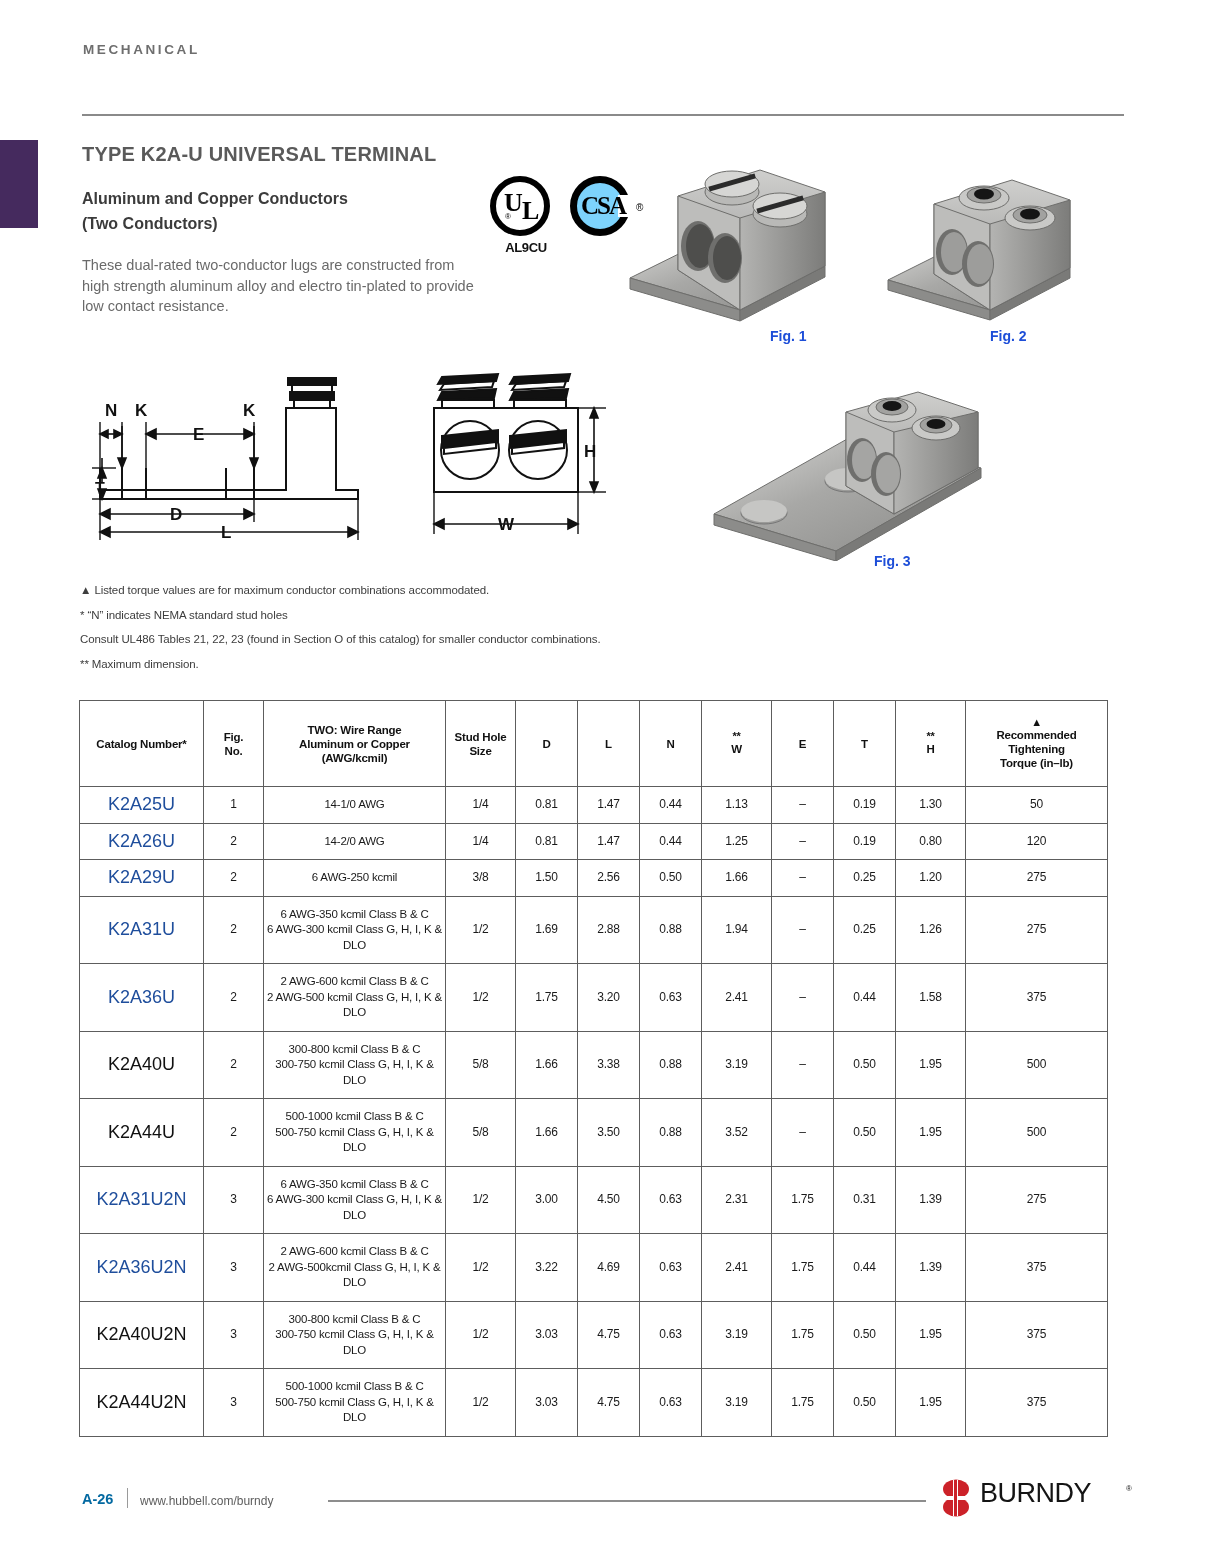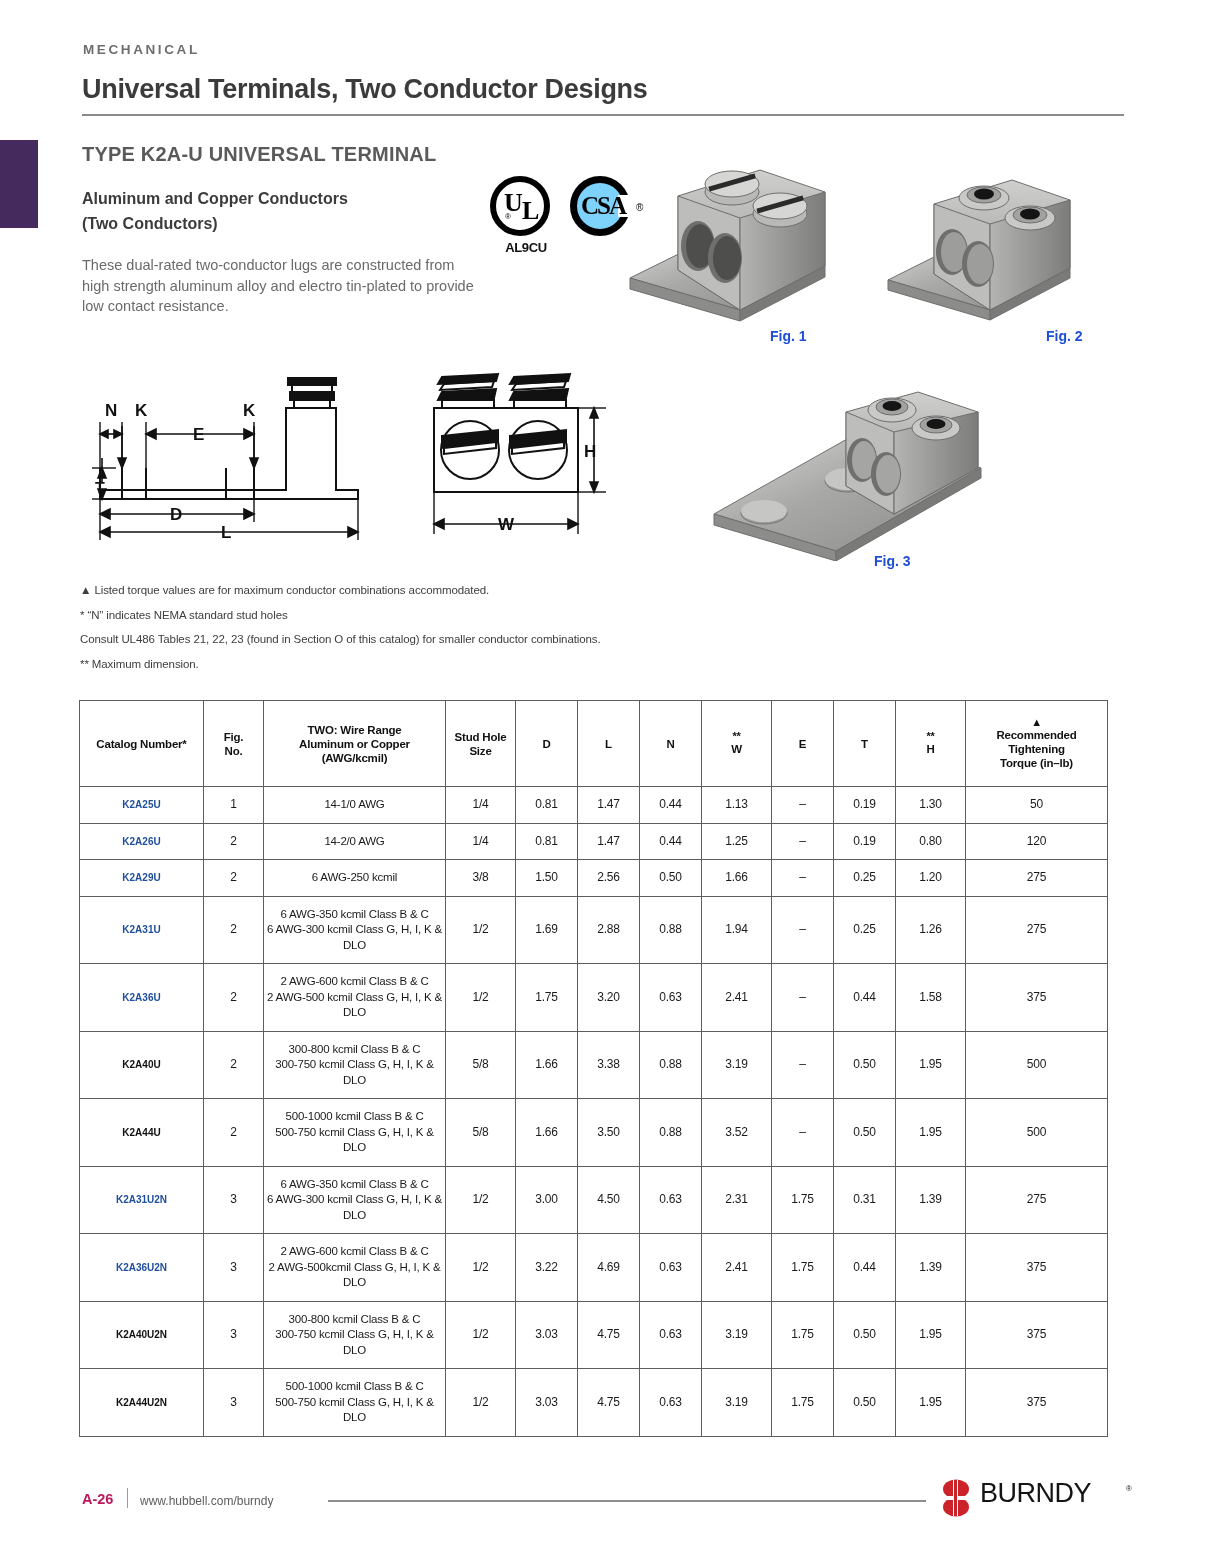--- a/index.html
+++ b/index.html
@@ -127,32 +127,32 @@
     padding: 9px 3px; vertical-align: middle; text-align: center;
     line-height: 14px; letter-spacing: -0.2px;
     height: 86px;
   }
   tbody td {
     font-size: 12px; color: #1a1a1a; text-align: center;
     padding: 10px 3px; vertical-align: middle; line-height: 15.5px;
     letter-spacing: -0.2px;
   }
   td.cat {
-    font-size: 10px; font-weight: 700; letter-spacing: 0px; margin-top: 39px;
+    font-size: 18px; font-weight: 400; letter-spacing: 0px; margin-top: 39px;
   }
   td.cat.blue { color: #1f4e9c; }
   td.cat.black { color: #111; }
   td.wire { font-size: 11.5px; }
   .tri-mark { font-size: 11px; display: block; line-height: 11px; }
   .dd { display: block; line-height: 11px; font-size: 11px; }
 
   
   .f-page {
     position: absolute; left: 82px; top: 1491px;
-    font-size: 14.5px; font-weight: 700; color: #be185d;
+    font-size: 14.5px; font-weight: 700; color: #0369a1;
   }
   .f-sep {
     position: absolute; left: 127px; top: 1488px;
     width: 1px; height: 20px; background: #9a9a9a;
   }
   .f-url {
     position: absolute; left: 140px; top: 1494px;
     font-size: 12px; color: #5d5d5d;
   }
   .f-rule {
@@ -171,21 +171,20 @@
   }
 </style>
 </head>
 <body>
 
 <div class="page">
 
   <div class="side-tab"></div>
 
   <div class="kicker">MECHANICAL</div>
-  <div class="main-title">Universal Terminals, Two Conductor Designs</div>
   <div class="title-rule"></div>
 
   <div class="type-head">TYPE K2A-U UNIVERSAL TERMINAL</div>
   <div class="subhead">
     <div>Aluminum and Copper Conductors</div>
     <div>(Two Conductors)</div>
   </div>
   <div class="body-copy">These dual-rated two-conductor lugs are constructed from high strength aluminum alloy and electro tin-plated to provide low contact resistance.</div>
 
   <div class="certs">
@@ -264,21 +263,21 @@
       <ellipse cx="100" cy="96" rx="13" ry="20" fill="#9d9d9b"></ellipse>
 
       <ellipse cx="104" cy="30" rx="25" ry="12" fill="#c9c9c7" stroke="#6e6e6c"></ellipse>
       <ellipse cx="104" cy="27" rx="17" ry="8" fill="#a2a2a0" stroke="#6e6e6c"></ellipse>
       <ellipse cx="104" cy="26" rx="10" ry="5.5" fill="#151515"></ellipse>
       <ellipse cx="150" cy="50" rx="25" ry="12" fill="#c9c9c7" stroke="#6e6e6c"></ellipse>
       <ellipse cx="150" cy="47" rx="17" ry="8" fill="#a2a2a0" stroke="#6e6e6c"></ellipse>
       <ellipse cx="150" cy="46" rx="10" ry="5.5" fill="#151515"></ellipse>
     </svg>
   </div>
-  <div class="fig-cap" style="left:1046px; top:328px;">Fig. 2</div>
+  <div class="fig-cap" style="left:990px; top:328px;">Fig. 2</div>
 
   <div class="photo" style="left:706px; top:386px;">
     <svg width="290" height="175" viewBox="0 0 290 175">
       <polygon points="8,128 150,48 275,82 130,165" fill="url(#m1)" stroke="#6e6e6c" stroke-width="1"></polygon>
       <polygon points="8,128 130,165 130,175 8,139" fill="#8c8c8a" stroke="#6e6e6c" stroke-width="1"></polygon>
       <polygon points="130,165 275,82 275,92 130,175" fill="#7a7a78" stroke="#6e6e6c" stroke-width="1"></polygon>
       <ellipse cx="58" cy="127" rx="23" ry="11" fill="#9b9b99" stroke="#777"></ellipse>
       <ellipse cx="58" cy="125" rx="23" ry="11" fill="#c6c6c4"></ellipse>
       <ellipse cx="142" cy="95" rx="23" ry="11" fill="#9b9b99" stroke="#777"></ellipse>
       <ellipse cx="142" cy="93" rx="23" ry="11" fill="#c6c6c4"></ellipse>

